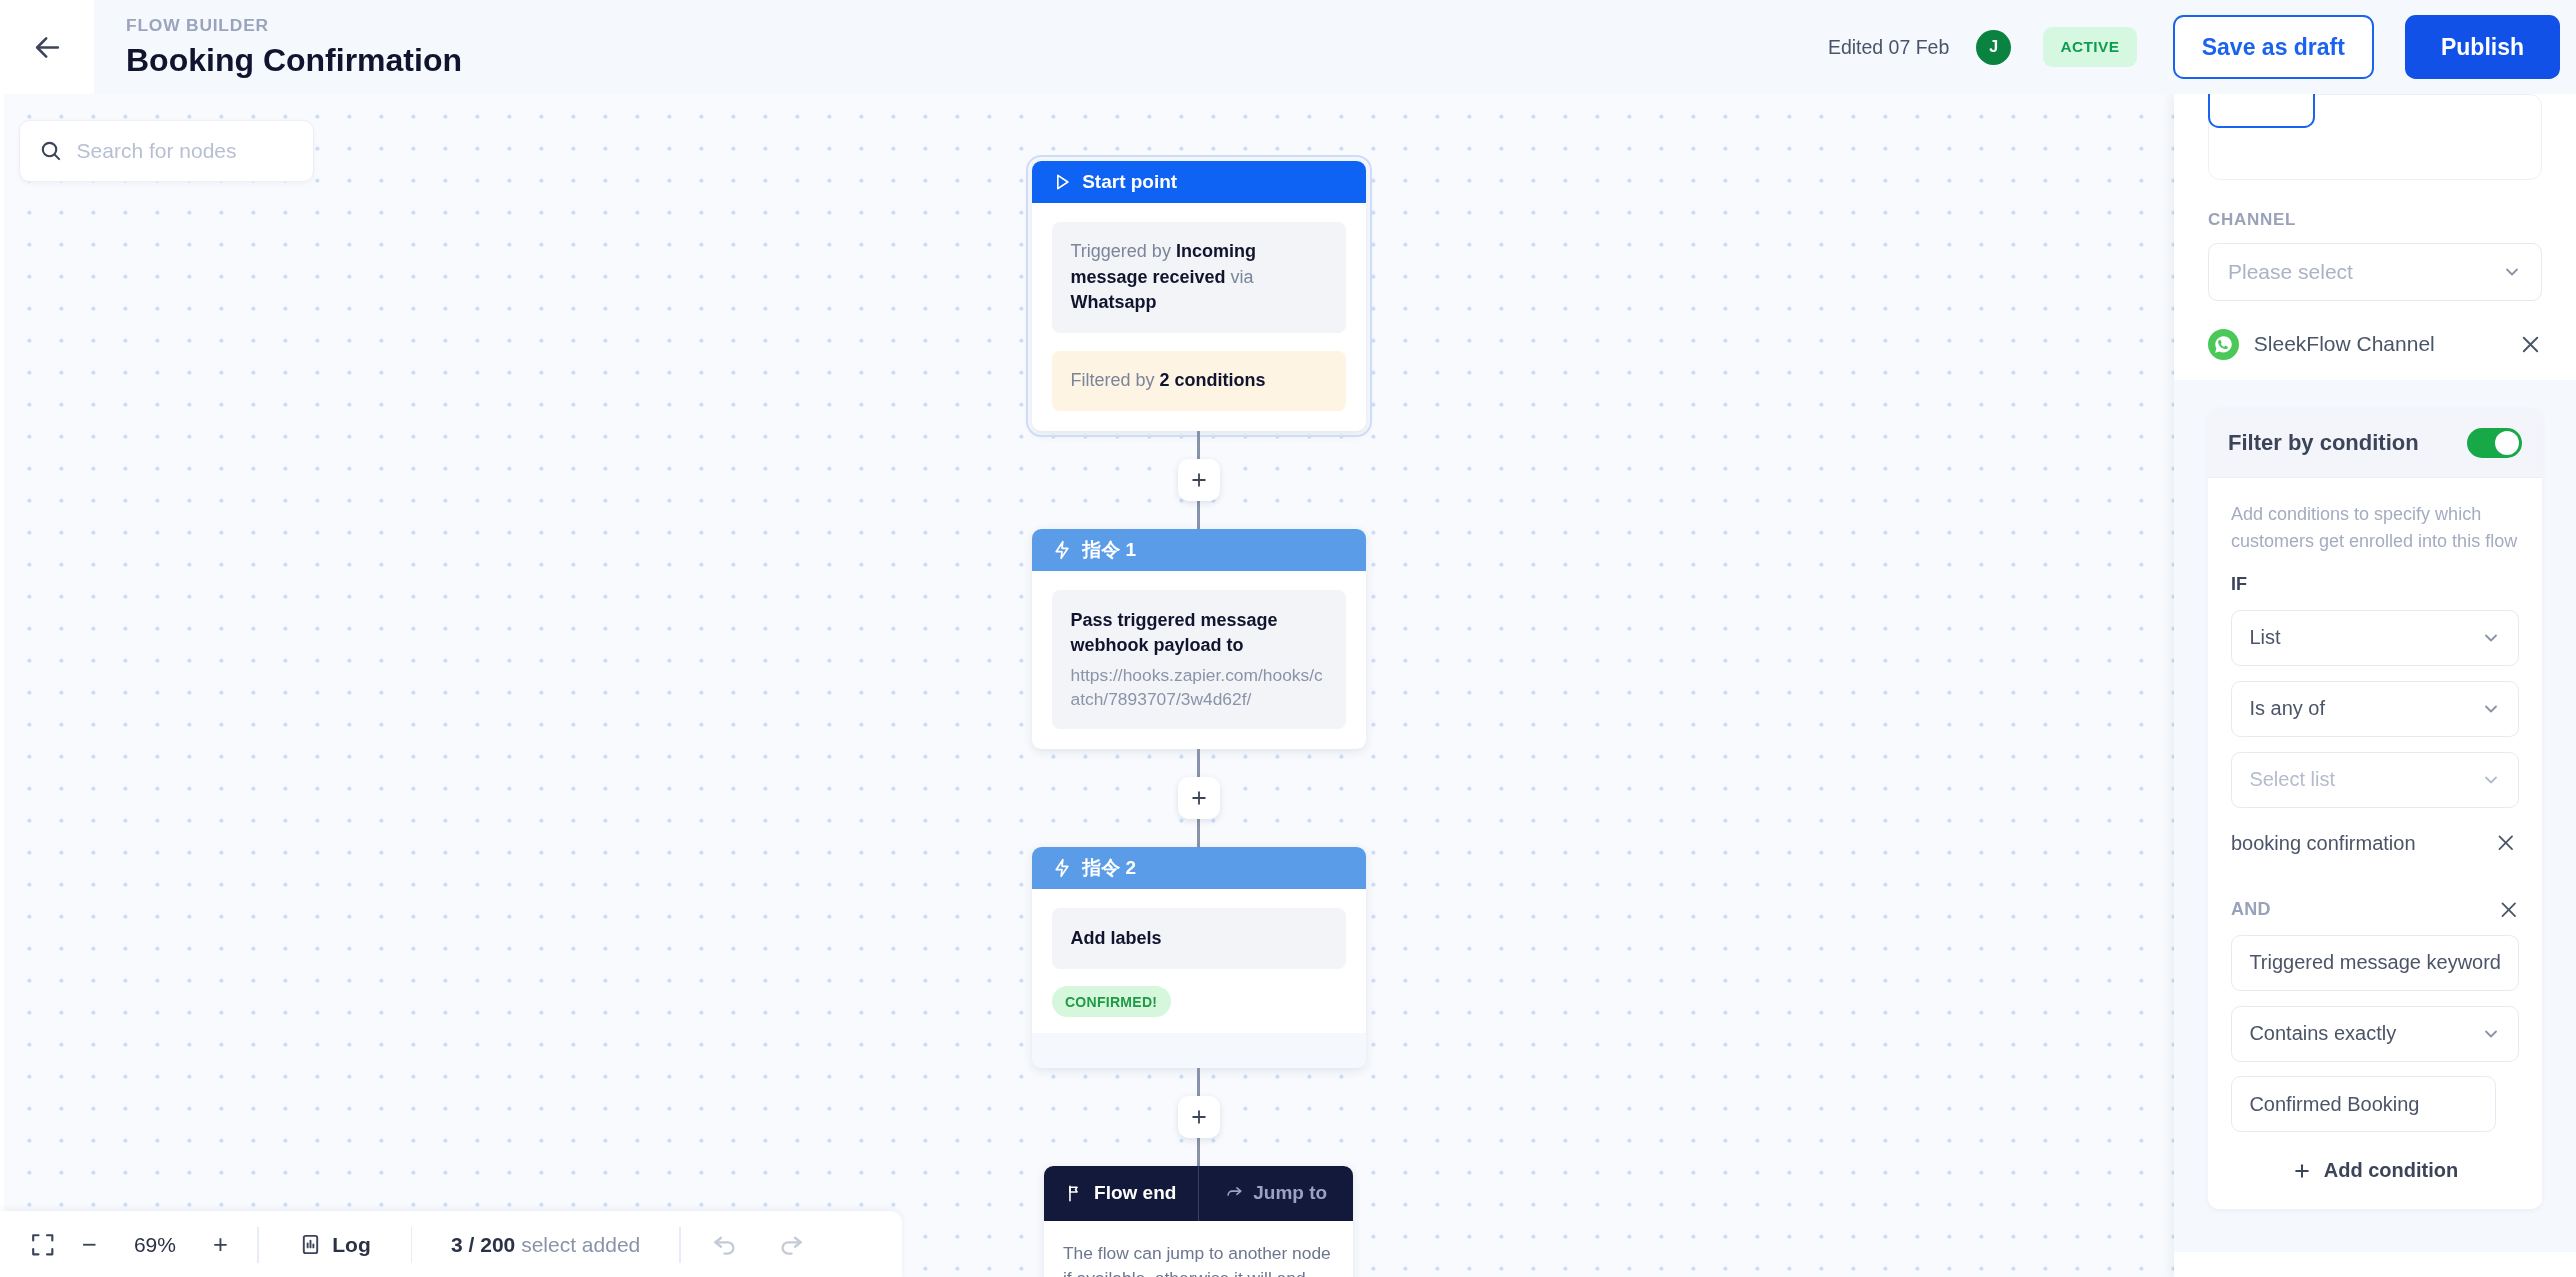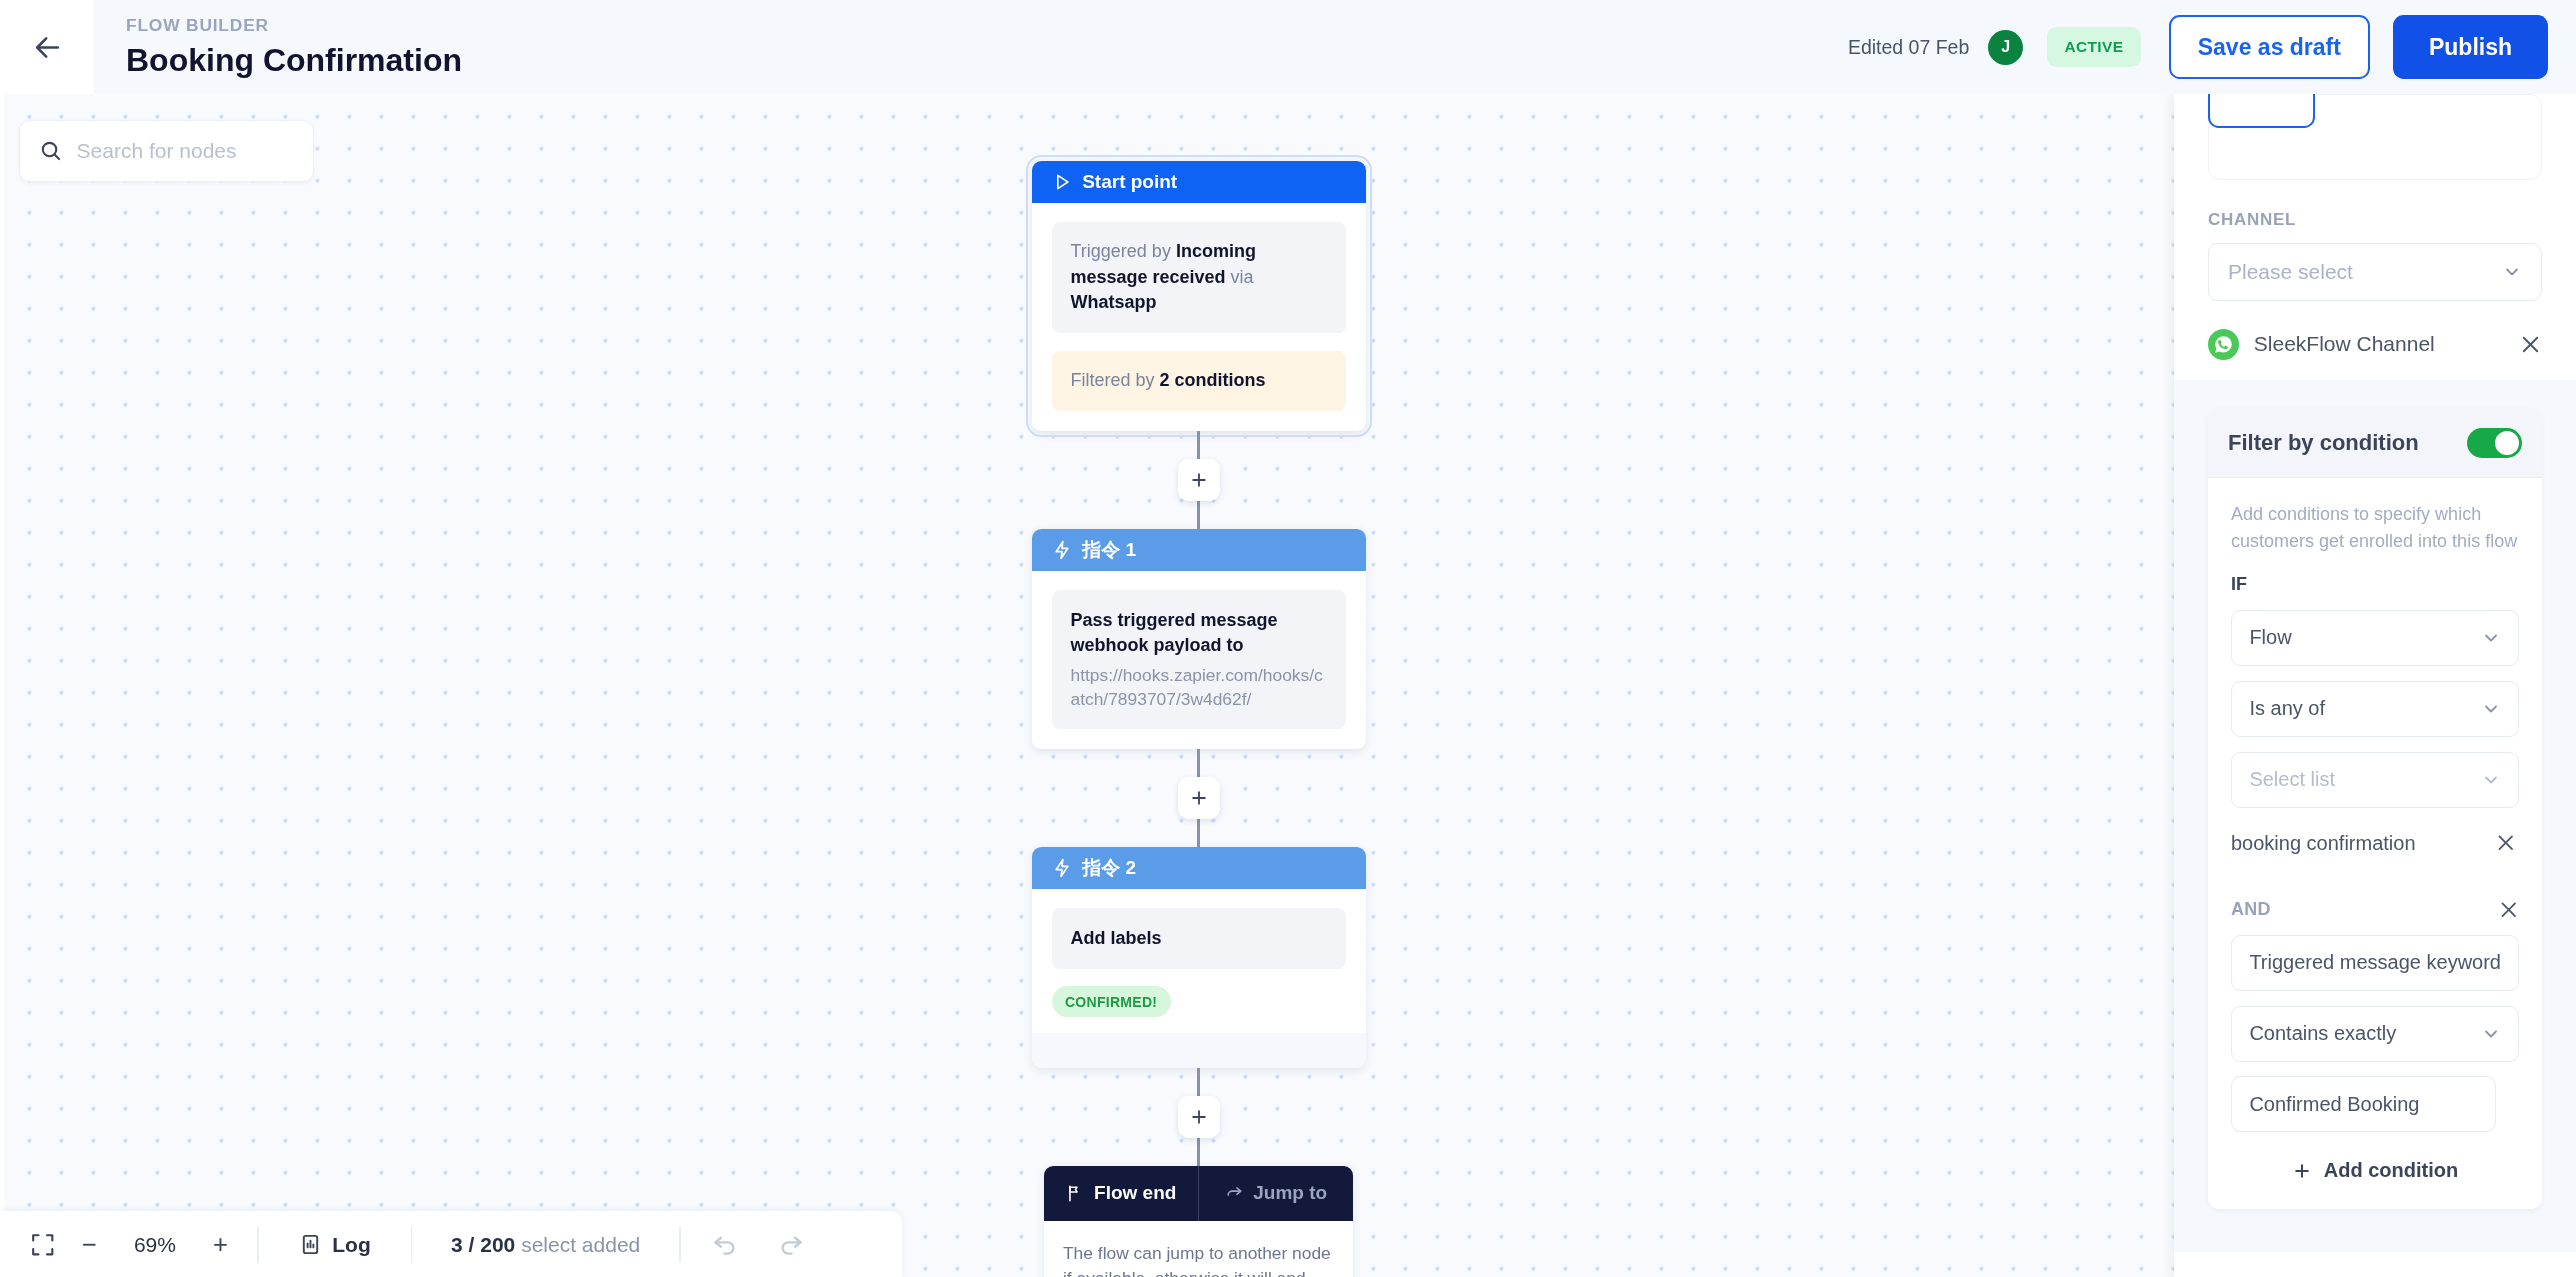--- a/index.html
+++ b/index.html
@@ -29,21 +29,21 @@
   .title-block { margin-left: 32px; display: flex; flex-direction: column; justify-content: center; }
   .eyebrow {
     font-size: 17.4px; font-weight: 700; letter-spacing: 0.8px;
     color: #9aa4bd; line-height: 1.25;
   }
   .page-title {
     font-size: 32px; font-weight: 700; color: #11142e;
     line-height: 1.2; margin-top: 4px;
   }
   .header-right {
-    margin-left: auto; display: flex; align-items: center; gap: 4px; padding-right: 28px;
+    margin-left: auto; display: flex; align-items: center; gap: 12px; padding-right: 16px;
   }
   .edited-text { font-size: 19.5px; color: #4a5468; margin-right: 14.8px; }
   .avatar {
     width: 35px; height: 35px; border-radius: 50%;
     background: #0b8340; color: #ffffff;
     display: flex; align-items: center; justify-content: center;
     font-size: 16px; font-weight: 600; margin-right: 20px;
   }
   .status-badge {
     background: #d6f7e0; color: #0f9d4f;
@@ -485,21 +485,21 @@
           <span class="cond-head-title">Filter by condition</span>
           <div class="toggle">
             <div class="knob"></div>
           </div>
         </div>
         <div class="cond-body">
           <div class="cond-desc">Add conditions to specify which customers get enrolled into this flow</div>
           <div class="if-label">IF</div>
 
           <div class="cond-select">
-            <span>Flow</span>
+            <span>List</span>
             <svg class="chev" viewBox="0 0 24 24" fill="none" stroke="#8a93a8" stroke-width="2.2" stroke-linecap="round" stroke-linejoin="round">
               <polyline points="6 9 12 15 18 9"></polyline>
             </svg>
           </div>
 
           <div class="cond-select">
             <span>Is any of</span>
             <svg class="chev" viewBox="0 0 24 24" fill="none" stroke="#8a93a8" stroke-width="2.2" stroke-linecap="round" stroke-linejoin="round">
               <polyline points="6 9 12 15 18 9"></polyline>
             </svg>

